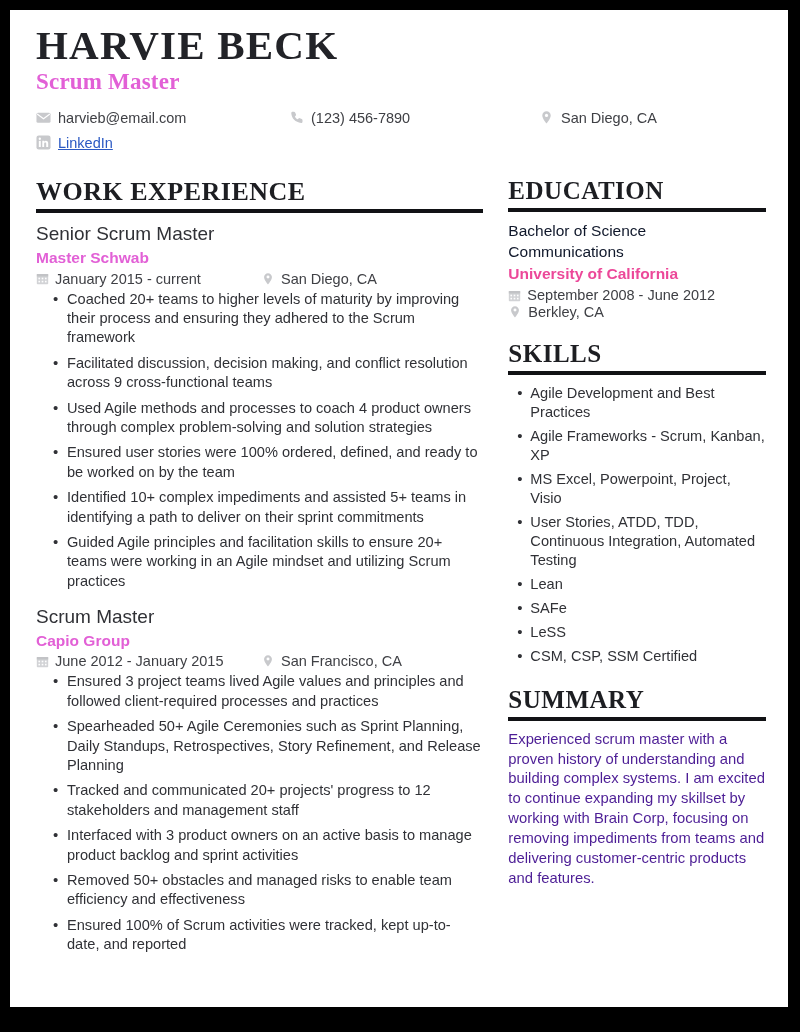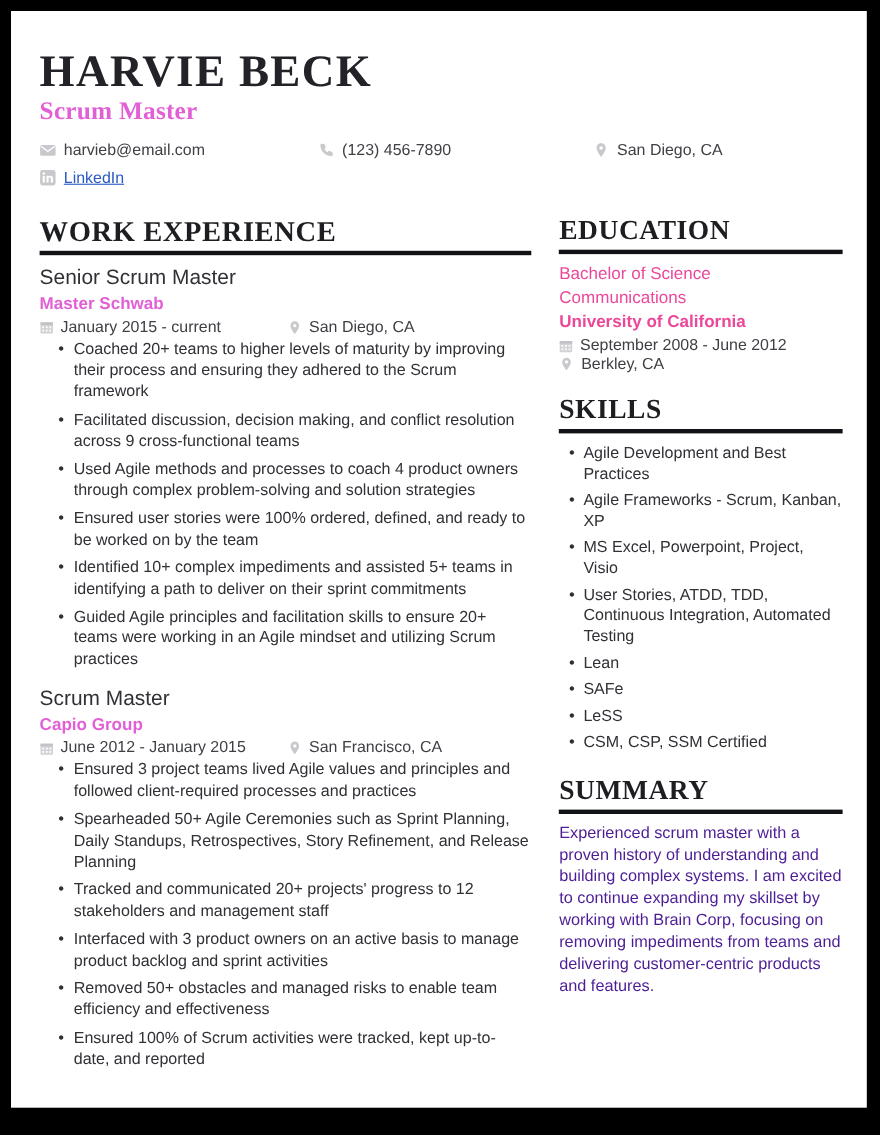--- a/index.html
+++ b/index.html
@@ -10,21 +10,21 @@
     font-family: "Liberation Sans", sans-serif;
   }
   .page {
     position: absolute;
     left: 10px; top: 10px;
     width: 778px; height: 997px;
     background: #ffffff;
     overflow: hidden;
   }
   .inner {
-    padding: 28px 22px 0 22px;
+    padding: 9px 22px 0 22px;
   }
 
   
   .name {
     font-family: "Liberation Serif", serif;
     font-weight: bold;
     font-size: 41px;
     letter-spacing: 1.2px;
     color: #222328;
     line-height: 1.08;
@@ -122,21 +122,21 @@
   ul.bullets li::before {
     content: "\2022";
     position: absolute;
     left: -14px;
     top: -1px;
     font-size: 15px;
     color: #303136;
   }
 
   .edu-deg {
-    font-size: 15.5px; color: #ec4899; line-height: 1.35;
+    font-size: 15.5px; color: #0f172a; line-height: 1.35;
   }
   .edu-org {
     font-size: 15.5px; font-weight: bold; color: #ec4899;
     margin: 1px 0 3px 0; line-height: 1.3;
   }
   .edu-meta { margin-bottom: 1px; }
 
   .sec-block { margin-bottom: 20px; }
   .sec-block.work { margin-bottom: 6px; }
 

